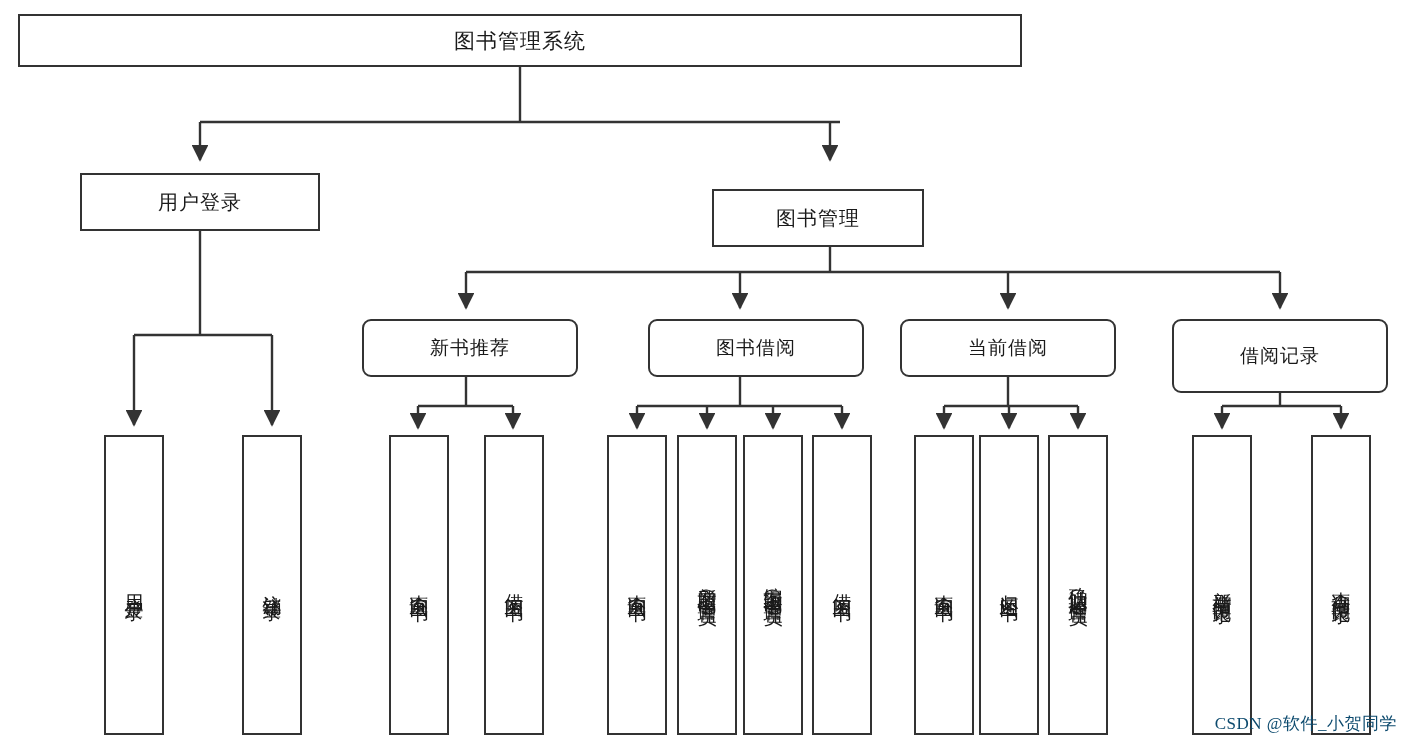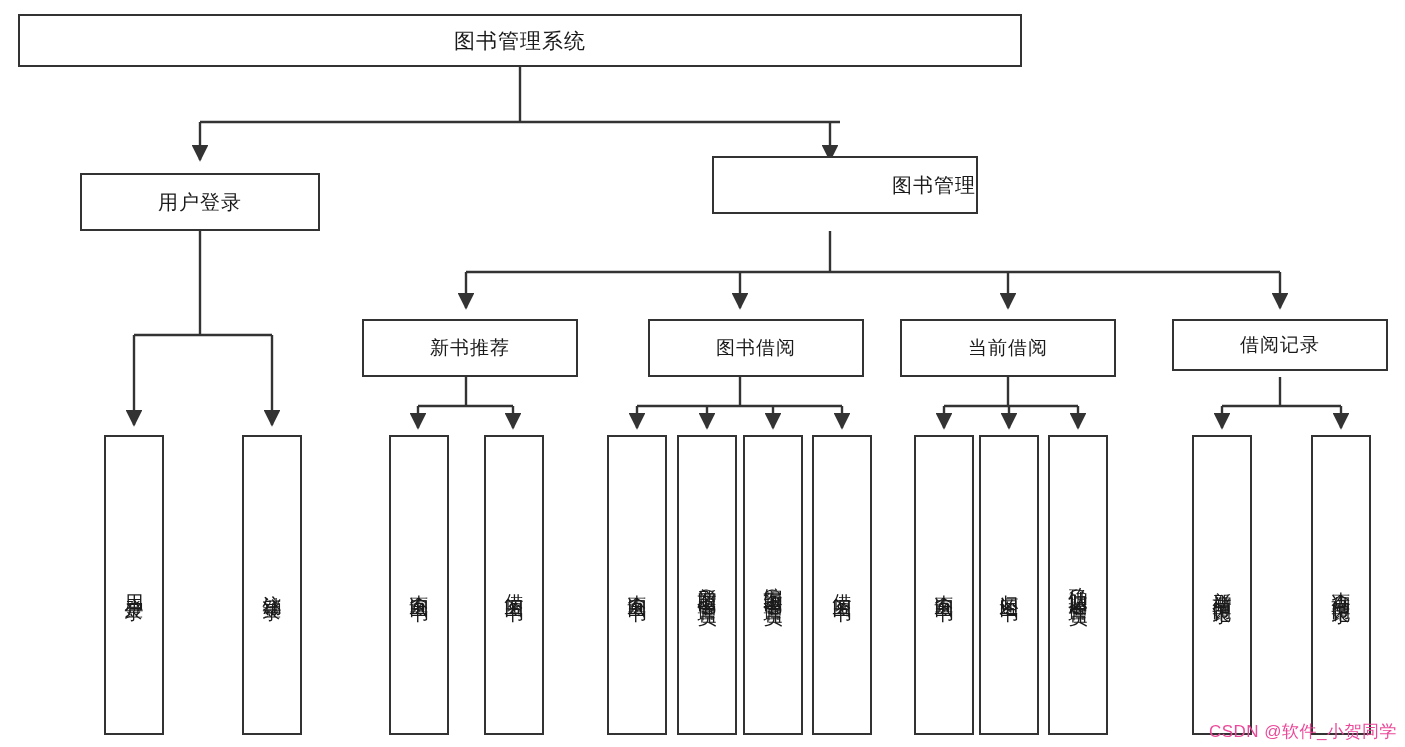--- a/index.html
+++ b/index.html
@@ -36,44 +36,46 @@
     color: #1a1a1a;
   }
   .node.root {
     font-size: 21px;
   }
   .node.level1 {
     font-size: 20px;
   }
   .node.level2 {
     font-size: 19px;
+    border-radius: 9px;
   }
   .node.leaf {
     font-size: 19px;
   }
   .vtext {
     writing-mode: vertical-rl;
     text-orientation: upright;
     letter-spacing: 3px;
     line-height: 1.05;
     white-space: nowrap;
     text-align: center;
   }
   .htext {
     white-space: nowrap;
     letter-spacing: 1px;
   }
   .watermark {
     position: absolute;
     right: 8px;
-    bottom: 4px;
+    bottom: 12px;
     font-size: 17px;
-    color: #ec4899;
+    color: #0c4a6e;
     letter-spacing: 0.5px;
     white-space: nowrap;
+    font-family: Liberation Serif, serif;
   }
 </style>
 </head>
 <body>
 
 <div id="canvas">
 
   <svg class="edges" viewBox="0 0 1405 747">
     <defs>
       <marker id="arrow" viewBox="0 0 10 10" refX="9" refY="5" markerWidth="7" markerHeight="7" orient="auto-start-reverse">
@@ -124,34 +126,34 @@
     </g>
   </svg>
 
   <div class="node root" style="left:18px; top:14px; width:1004px; height:53px;">
     <span class="htext">图书管理系统</span>
   </div>
 
   <div class="node level1" style="left:80px; top:173px; width:240px; height:58px;">
     <span class="htext">用户登录</span>
   </div>
-  <div class="node level1" style="left:712px; top:156px; width:266px; height:58px;justify-content:flex-end;">
+  <div class="node level1" style="left:712px; top:189px; width:212px; height:58px;">
     <span class="htext">图书管理</span>
   </div>
 
   <div class="node level2" style="left:362px; top:319px; width:216px; height:58px;">
     <span class="htext">新书推荐</span>
   </div>
   <div class="node level2" style="left:648px; top:319px; width:216px; height:58px;">
     <span class="htext">图书借阅</span>
   </div>
   <div class="node level2" style="left:900px; top:319px; width:216px; height:58px;text-align:right;">
     <span class="htext">当前借阅</span>
   </div>
-  <div class="node level2" style="left:1172px; top:319px; width:216px; height:52px;justify-content:center;">
+  <div class="node level2" style="left:1172px; top:319px; width:216px; height:74px;justify-content:center;">
     <span class="htext">借阅记录</span>
   </div>
 
   <div class="node leaf" style="left:104px; top:435px; width:60px; height:300px;">
     <span class="vtext">用户登录</span>
   </div>
   <div class="node leaf" style="left:242px; top:435px; width:60px; height:300px;">
     <span class="vtext">注销登录</span>
   </div>
 

